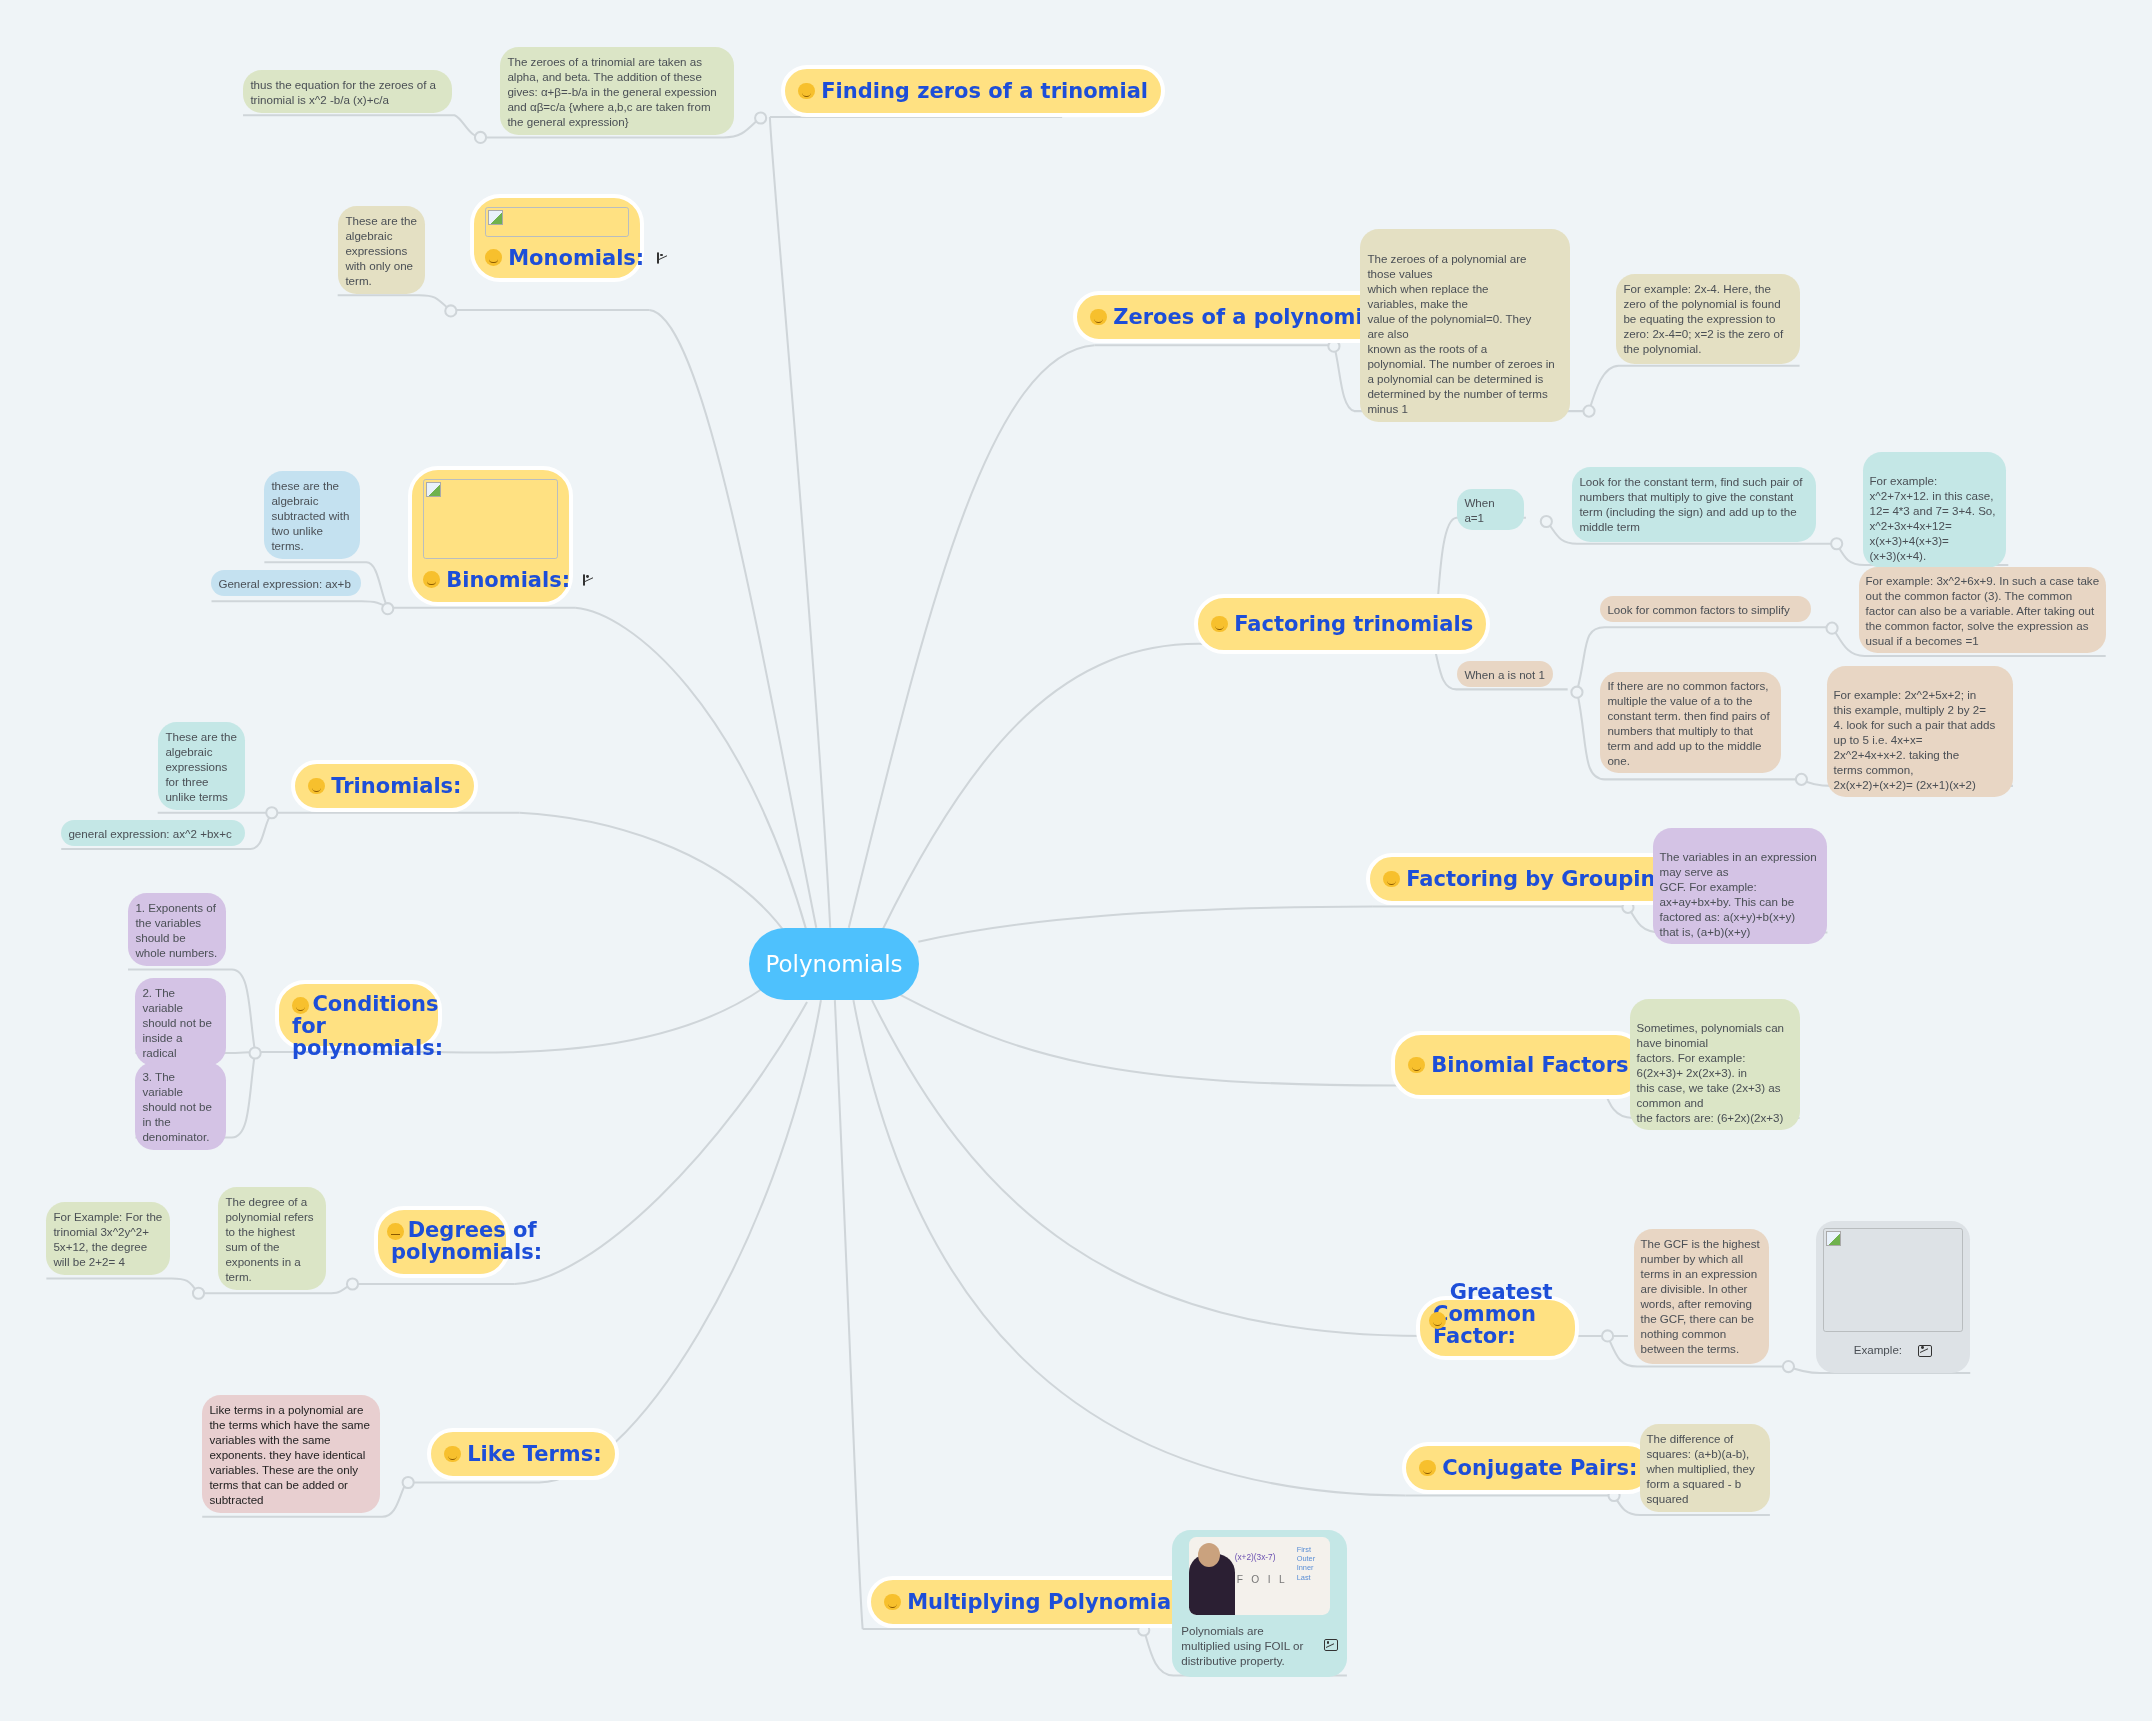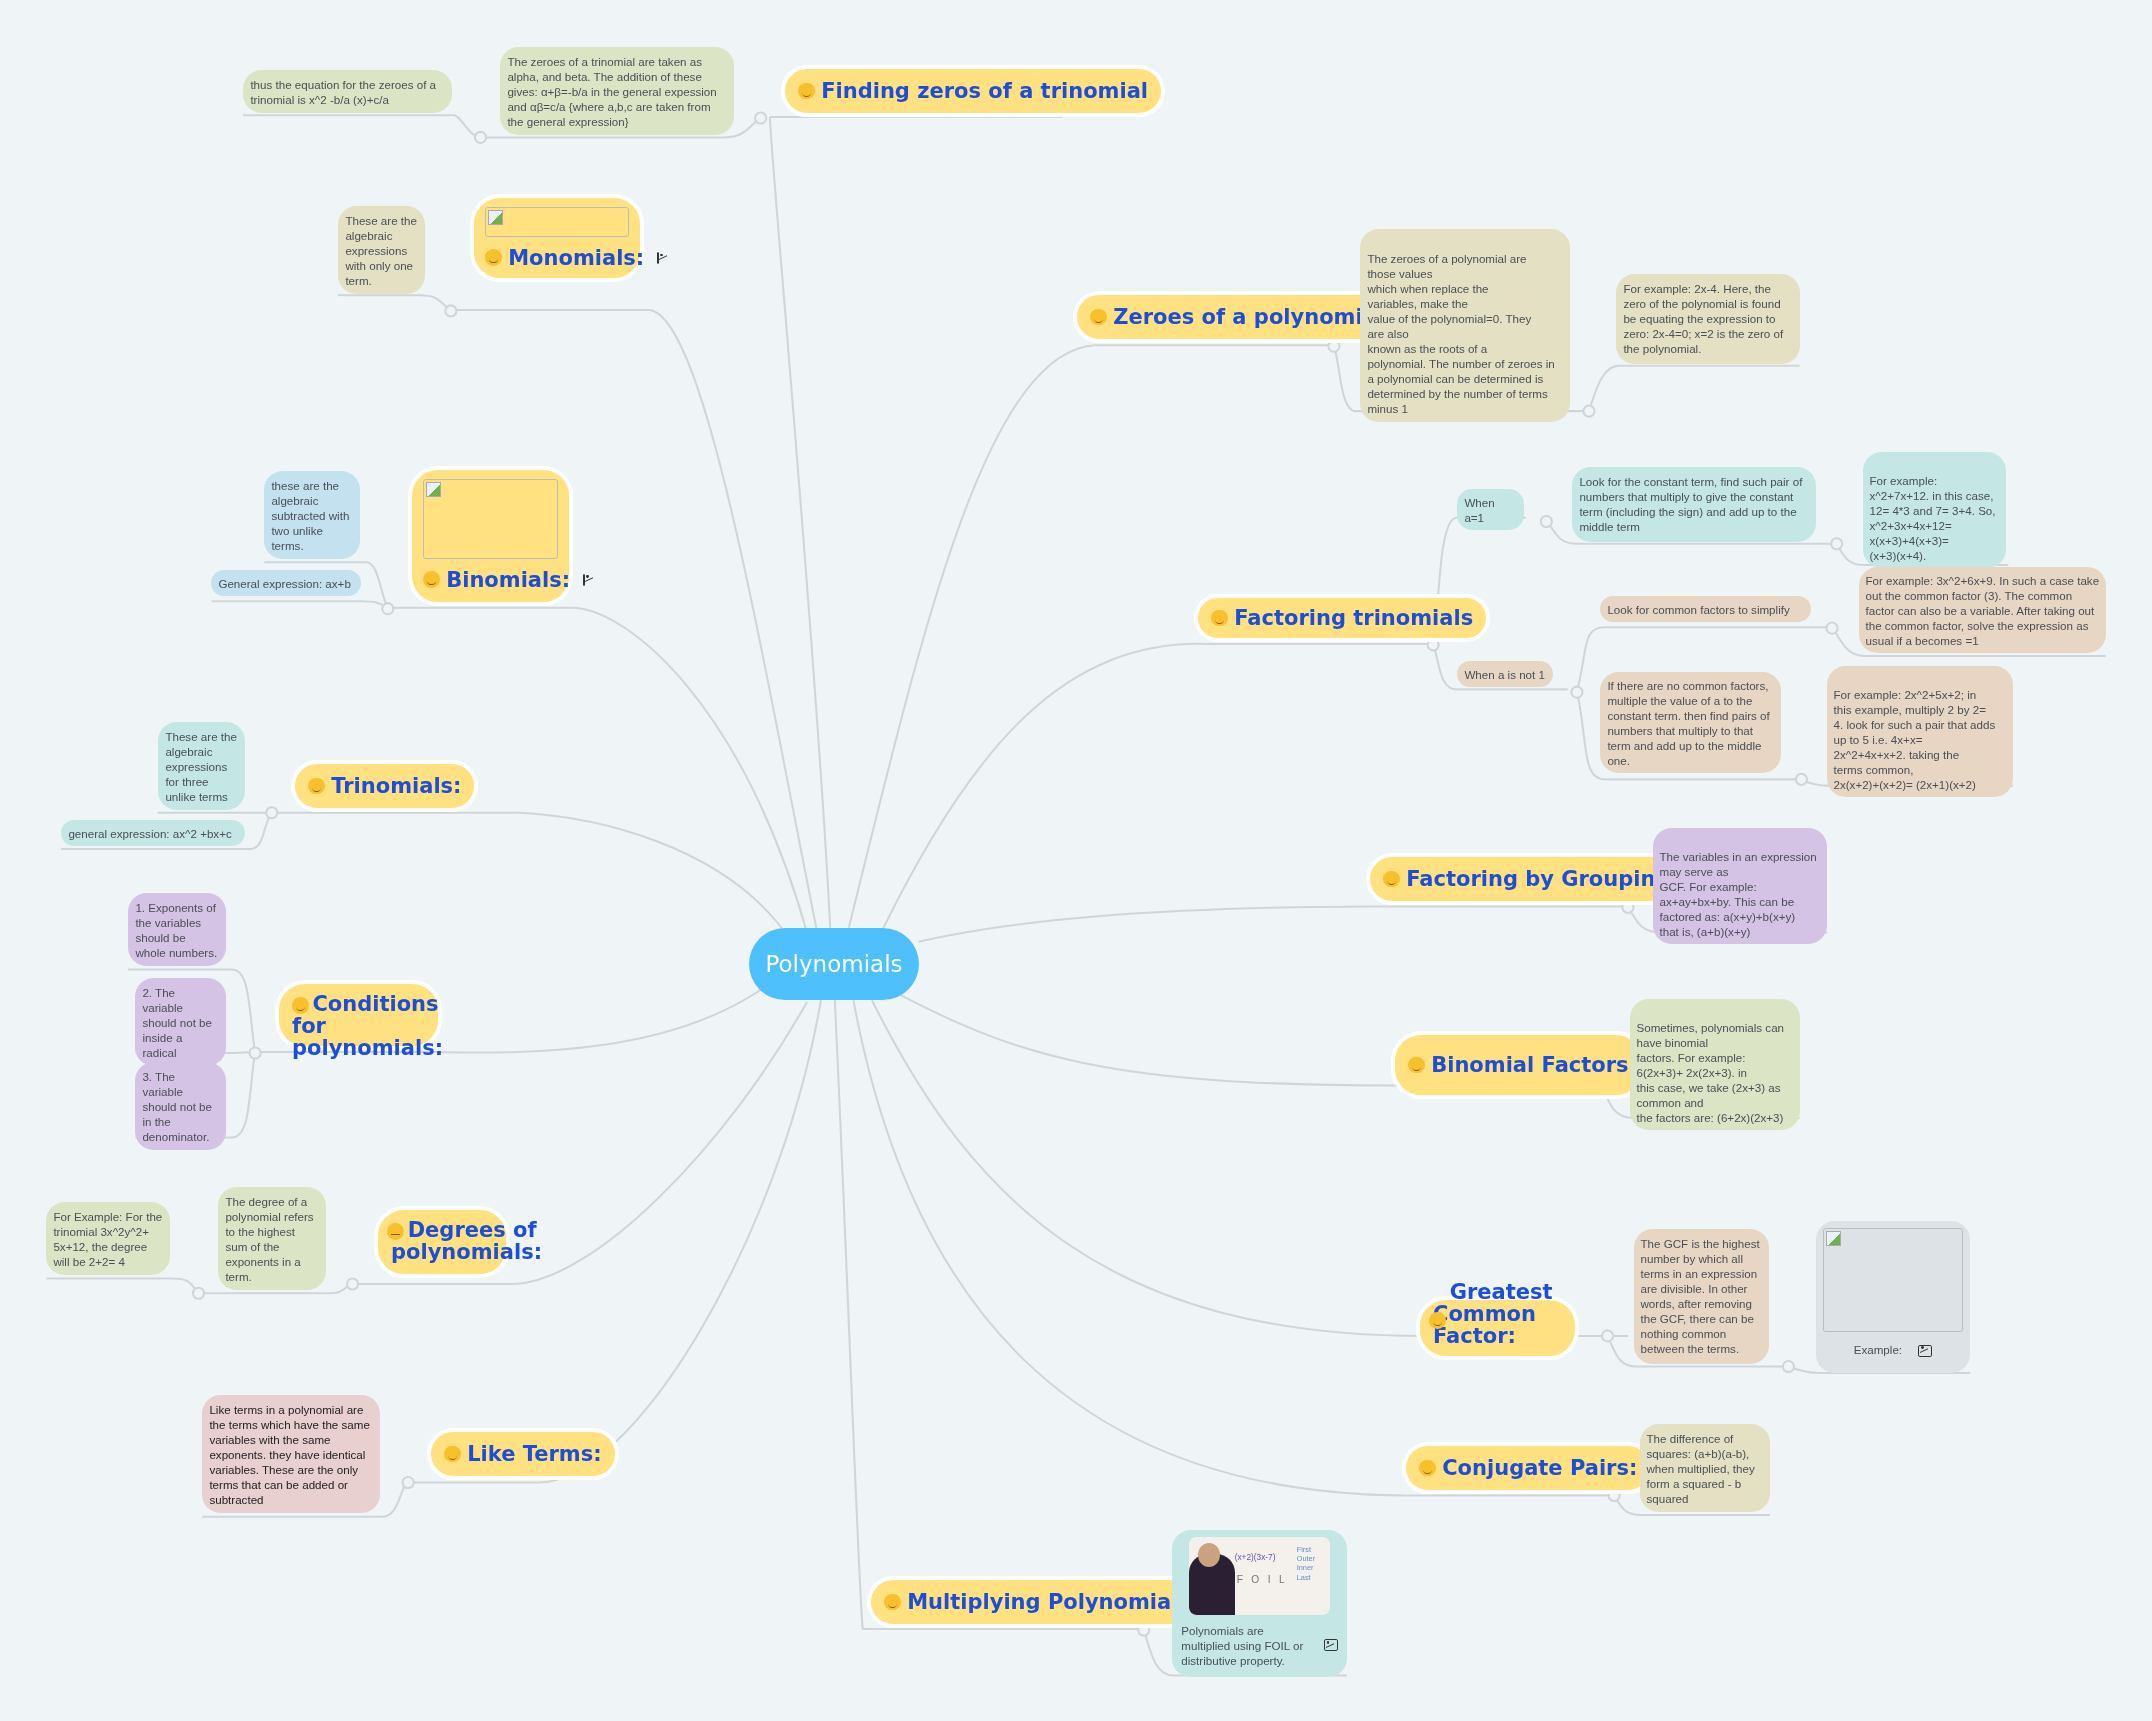--- a/index.html
+++ b/index.html
@@ -259,21 +259,21 @@
 known as the roots of a
 polynomial. The number of zeroes in
 a polynomial can be determined is
 determined by the number of terms
 minus 1</span>
 </div>
 <div class="node note c-tan" style="left:1616px;top:274px;width:184px;padding:7.4px 7.4px;">
   <span>For example: 2x-4. Here, the zero of the polynomial is found be equating the expression to zero: 2x-4=0; x=2 is the zero of the polynomial.</span>
 </div>
 
-<div class="node topic" style="left:1194px;top:594px;height:48px;justify-content:space-between;">
+<div class="node topic" style="left:1194px;top:594px;height:60px;justify-content:space-between;">
   <span class="emoji"></span>
   <span>Factoring trinomials</span>
 </div>
 <div class="node note c-teal" style="left:1457px;top:489px;width:67px;padding:5.6px 7.4px;border-radius:15px;">
   <span>When a=1</span>
 </div>
 <div class="node note c-teal" style="left:1572px;top:467px;width:244px;padding:7.4px 7.4px;">
   <span>Look for the constant term, find such pair of numbers that multiply to give the constant term (including the sign) and add up to the middle term</span>
 </div>
 <div class="node note c-teal pre" style="left:1863px;top:452px;width:143px;padding:5.6px 6.5px;">

